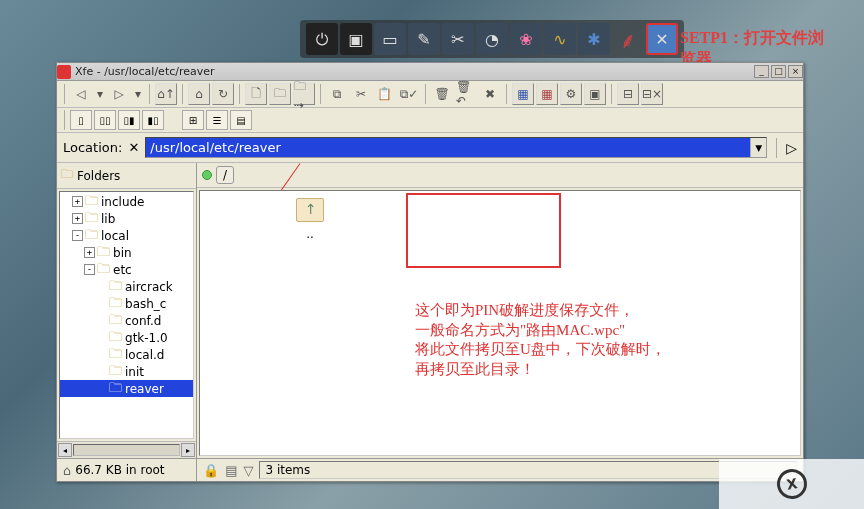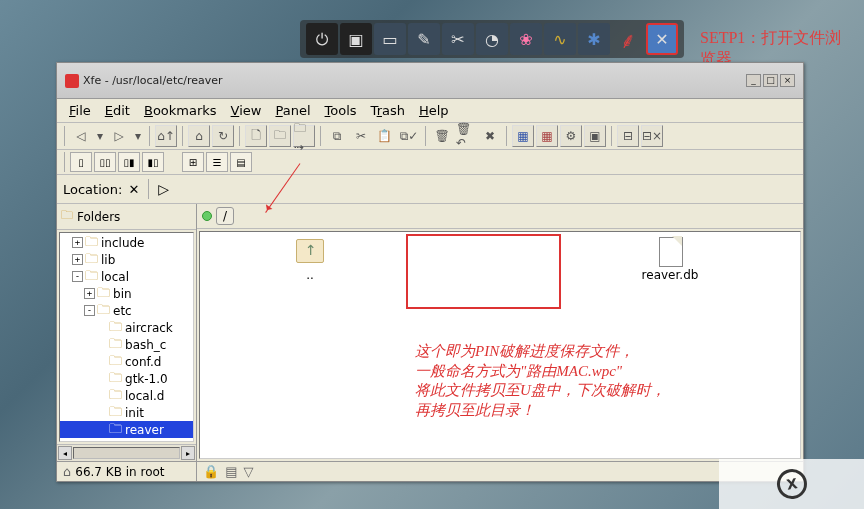--- a/index.html
+++ b/index.html
@@ -47,22 +47,22 @@
   
   .window {
     position: absolute; top: 62px; left: 56px;
     width: 748px; height: 420px;
     background: #ece9d8;
     border: 1px solid #888;
     box-shadow: 1px 1px 3px rgba(0,0,0,0.4);
     display: flex; flex-direction: column;
   }
   .titlebar {
-    height: 36px; background: linear-gradient(#d8d8d8,#c8c8c8);
-    display: flex; align-items: center; padding: 0 8px;
+    height: 18px; background: linear-gradient(#d8d8d8,#c8c8c8);
+    display: flex; align-items: center; padding: 0 0;
     font-size: 11px; color: #222;
     border-bottom: 1px solid #999;
   }
   .title-icon { width: 14px; height: 14px; background: #d33; margin-right: 4px; border-radius: 2px; }
   .title-spacer { flex: 1; }
   .winbtn {
     width: 15px; height: 13px; margin-left: 2px;
     background: #d4d0c8; border: 1px solid #888;
     display: flex; align-items: center; justify-content: center;
     font-size: 9px; line-height: 9px;
@@ -250,43 +250,33 @@
   <div class="tb-icon">▭</div>
   <div class="tb-icon">✎</div>
   <div class="tb-icon">✂</div>
   <div class="tb-icon">◔</div>
   <div class="tb-icon" style="color:#f7a">❀</div>
   <div class="tb-icon" style="color:#ca3">∿</div>
   <div class="tb-icon" style="color:#58c">✱</div>
   <div class="tb-icon red-wifi">⸙</div>
   <div class="tb-icon blue tb-hilite">✕</div>
 </div>
-<div class="annot-red" style="top:28px; left:700px; white-space:pre;">SETP1：打开文件浏
+<div class="annot-red" style="top:28px; left:680px; white-space:pre;font-weight:bold;">SETP1：打开文件浏
 览器</div>
 
 <div class="window">
   <div class="titlebar">
     <div class="title-icon"></div>
     <span>Xfe - /usr/local/etc/reaver</span>
     <div class="title-spacer"></div>
     <div class="winbtn">_</div>
     <div class="winbtn">□</div>
     <div class="winbtn">×</div>
   </div>
 
-  <div class="menubar">
-    <span><u>F</u>ile</span>
-    <span><u>E</u>dit</span>
-    <span><u>B</u>ookmarks</span>
-    <span><u>V</u>iew</span>
-    <span><u>P</u>anel</span>
-    <span><u>T</u>ools</span>
-    <span>T<u>r</u>ash</span>
-    <span><u>H</u>elp</span>
-  </div>
 
   <div class="toolbar">
     <div class="tb-sep"></div>
     <div class="tb-btn">◁</div>
     <div class="tb-btn" style="width:12px;">▾</div>
     <div class="tb-btn">▷</div>
     <div class="tb-btn" style="width:12px;">▾</div>
     <div class="tb-sep"></div>
     <div class="tb-btn raised">⌂↑</div>
     <div class="tb-sep"></div>
@@ -326,20 +316,24 @@
     <div class="panel-btn">☰</div>
     <div class="panel-btn">▤</div>
     <div style="flex:1;"></div>
   </div>
 
   <div class="annot-red arrow" style="top:100px; left:243px; width:60px; transform: rotate(125deg);"></div>
 
   <div class="location-row">
     <span class="loc-label">Location:</span>
     <span class="loc-close">✕</span>
+    <div class="loc-input-wrap">
+      <input class="loc-input" value="/usr/local/etc/reaver" style="">
+      <div class="loc-drop">▼</div>
+    </div>
     <div class="tb-sep"></div>
     <span style="font-size:14px;">▷</span>
   </div>
 
   <div class="body-split">
     <div class="left-pane">
       <div class="folders-hdr">
         <span class="ficon">🗀</span>
         <span>Folders</span>
       </div>
@@ -424,44 +418,41 @@
       </div>
     </div>
 
     <div class="right-pane">
       <div class="crumb-row">
         <span class="crumb-dot"></span>
         <span class="crumb-slash">/</span>
       </div>
       <div class="file-area" id="filearea">
         <div class="red-box" style="left:206px; top:2px; width:155px; height:75px;"></div>
-        <div class="red-text" style="left:215px; top:110px; white-space:pre;font-style:italic;">这个即为PIN破解进度保存文件，
+        <div class="red-text" style="left:215px; top:110px; white-space:pre;">这个即为PIN破解进度保存文件，
 一般命名方式为"路由MAC.wpc"
 将此文件拷贝至U盘中，下次破解时，
 再拷贝至此目录！</div>
       <div class="file-item" style="left: 40px; top: 5px;">
             <div class="ficon-folder"></div>
             <div>..</div>
-          </div>
-          <div class="file-item" style="left: 400px; top: 5px;">
-            <div class="ficon-file"></div>
-            <div>reaver.db</div>
           </div>
         </div>
     </div>
   </div>
 
   <div class="status-row">
     <div class="status-left">
       <span class="sicon">⌂</span>
       <span>66.7 KB in root</span>
     </div>
     <div class="status-right">
       <span class="sicon">🔒</span>
       <span class="sicon">▤</span>
       <span class="sicon">▽</span>
+      <span class="status-box">3 items</span>
     </div>
   </div>
 </div>
 
 <div class="watermark">
   <div class="logo">X</div>
 </div>
 
 </body></html>

